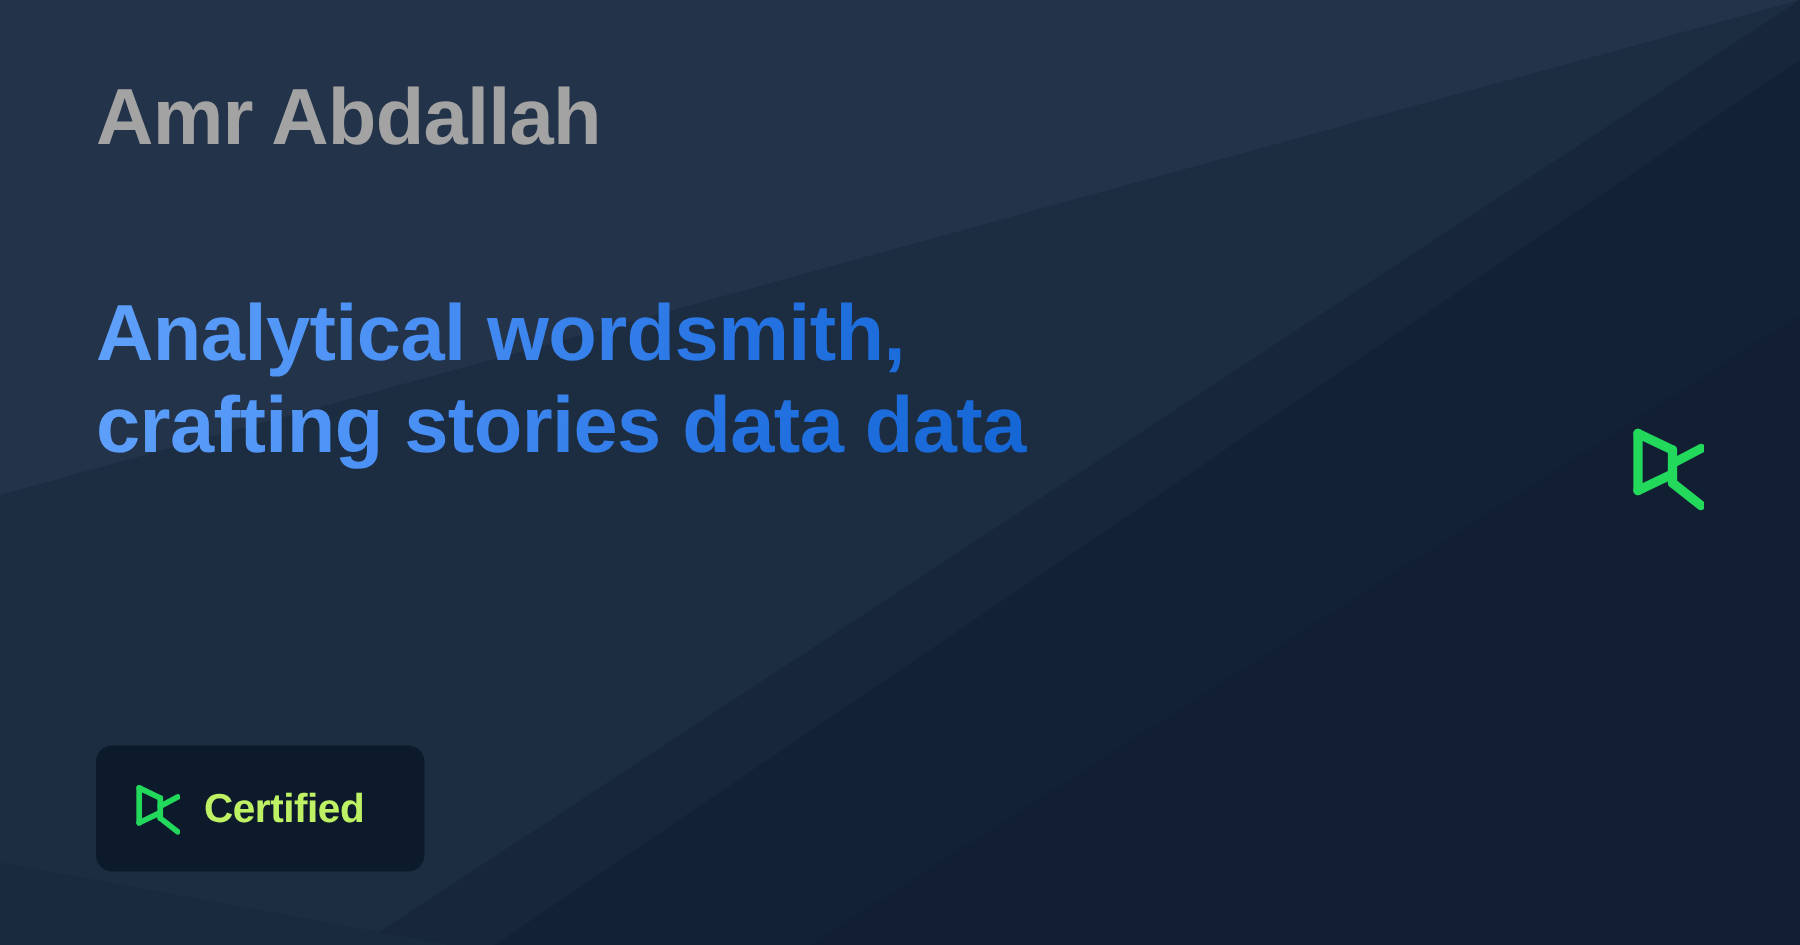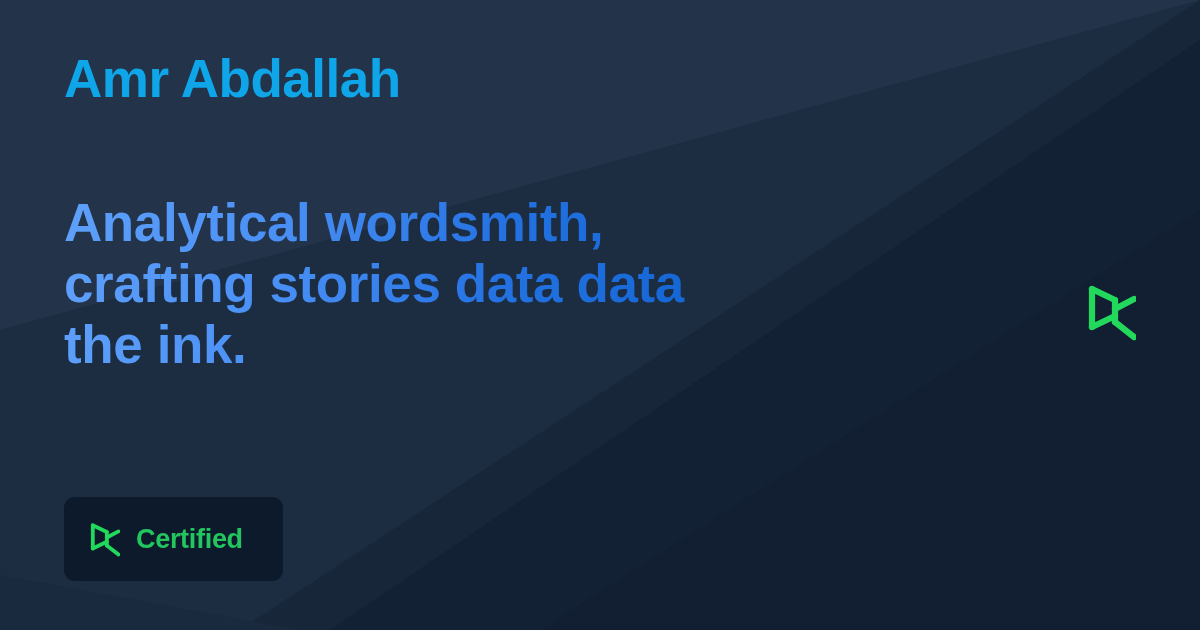--- a/index.html
+++ b/index.html
@@ -42,21 +42,21 @@
 
   .page-title {
     position: absolute;
     left: 64px;
     top: 48px;
     margin: 0;
     font-size: 53px;
     font-weight: 700;
     letter-spacing: -0.5px;
     line-height: 1.18;
-    color: #0ea5e9;
+    color: #a3a3a3;
     white-space: nowrap;
   }
 
   .tagline {
     position: absolute;
     left: 64px;
     top: 192px;
     margin: 0;
     width: 700px;
     font-size: 53px;
@@ -92,21 +92,21 @@
   .badge-logo {
     width: 30px;
     height: 36px;
     flex: 0 0 auto;
     display: block;
   }
   .badge-label {
     font-size: 27px;
     font-weight: 700;
     letter-spacing: -0.3px;
-    color: #22c55e;
+    color: #bef264;
     line-height: 1;
   }
 
   
   .watermark-logo {
     position: absolute;
     left: 1088px;
     top: 282px;
     width: 48px;
     height: 59px;
@@ -128,21 +128,20 @@
     <polygon points="0,575 300,630 0,630" fill="#1A2A3E"></polygon>
   </svg>
 
   <div class="content">
 
     <h1 class="page-title">Amr Abdallah</h1>
 
     <p class="tagline">
       <span class="tl-line">Analytical wordsmith,</span>
       <span class="tl-line">crafting stories data data</span>
-      <span class="tl-line">the ink.</span>
     </p>
 
     <div class="badge">
       <svg class="badge-logo" viewBox="0 0 48 59" aria-hidden="true">
         <g fill="none" stroke="#22D95C" stroke-width="6.2" stroke-linecap="round" stroke-linejoin="round">
           <path d="M4 7 L4 45"></path>
           <path d="M4 7 L27 18"></path>
           <path d="M4 45 L27 34"></path>
           <path d="M27 18 L27 40"></path>
           <path d="M27 27 L46 17"></path>

